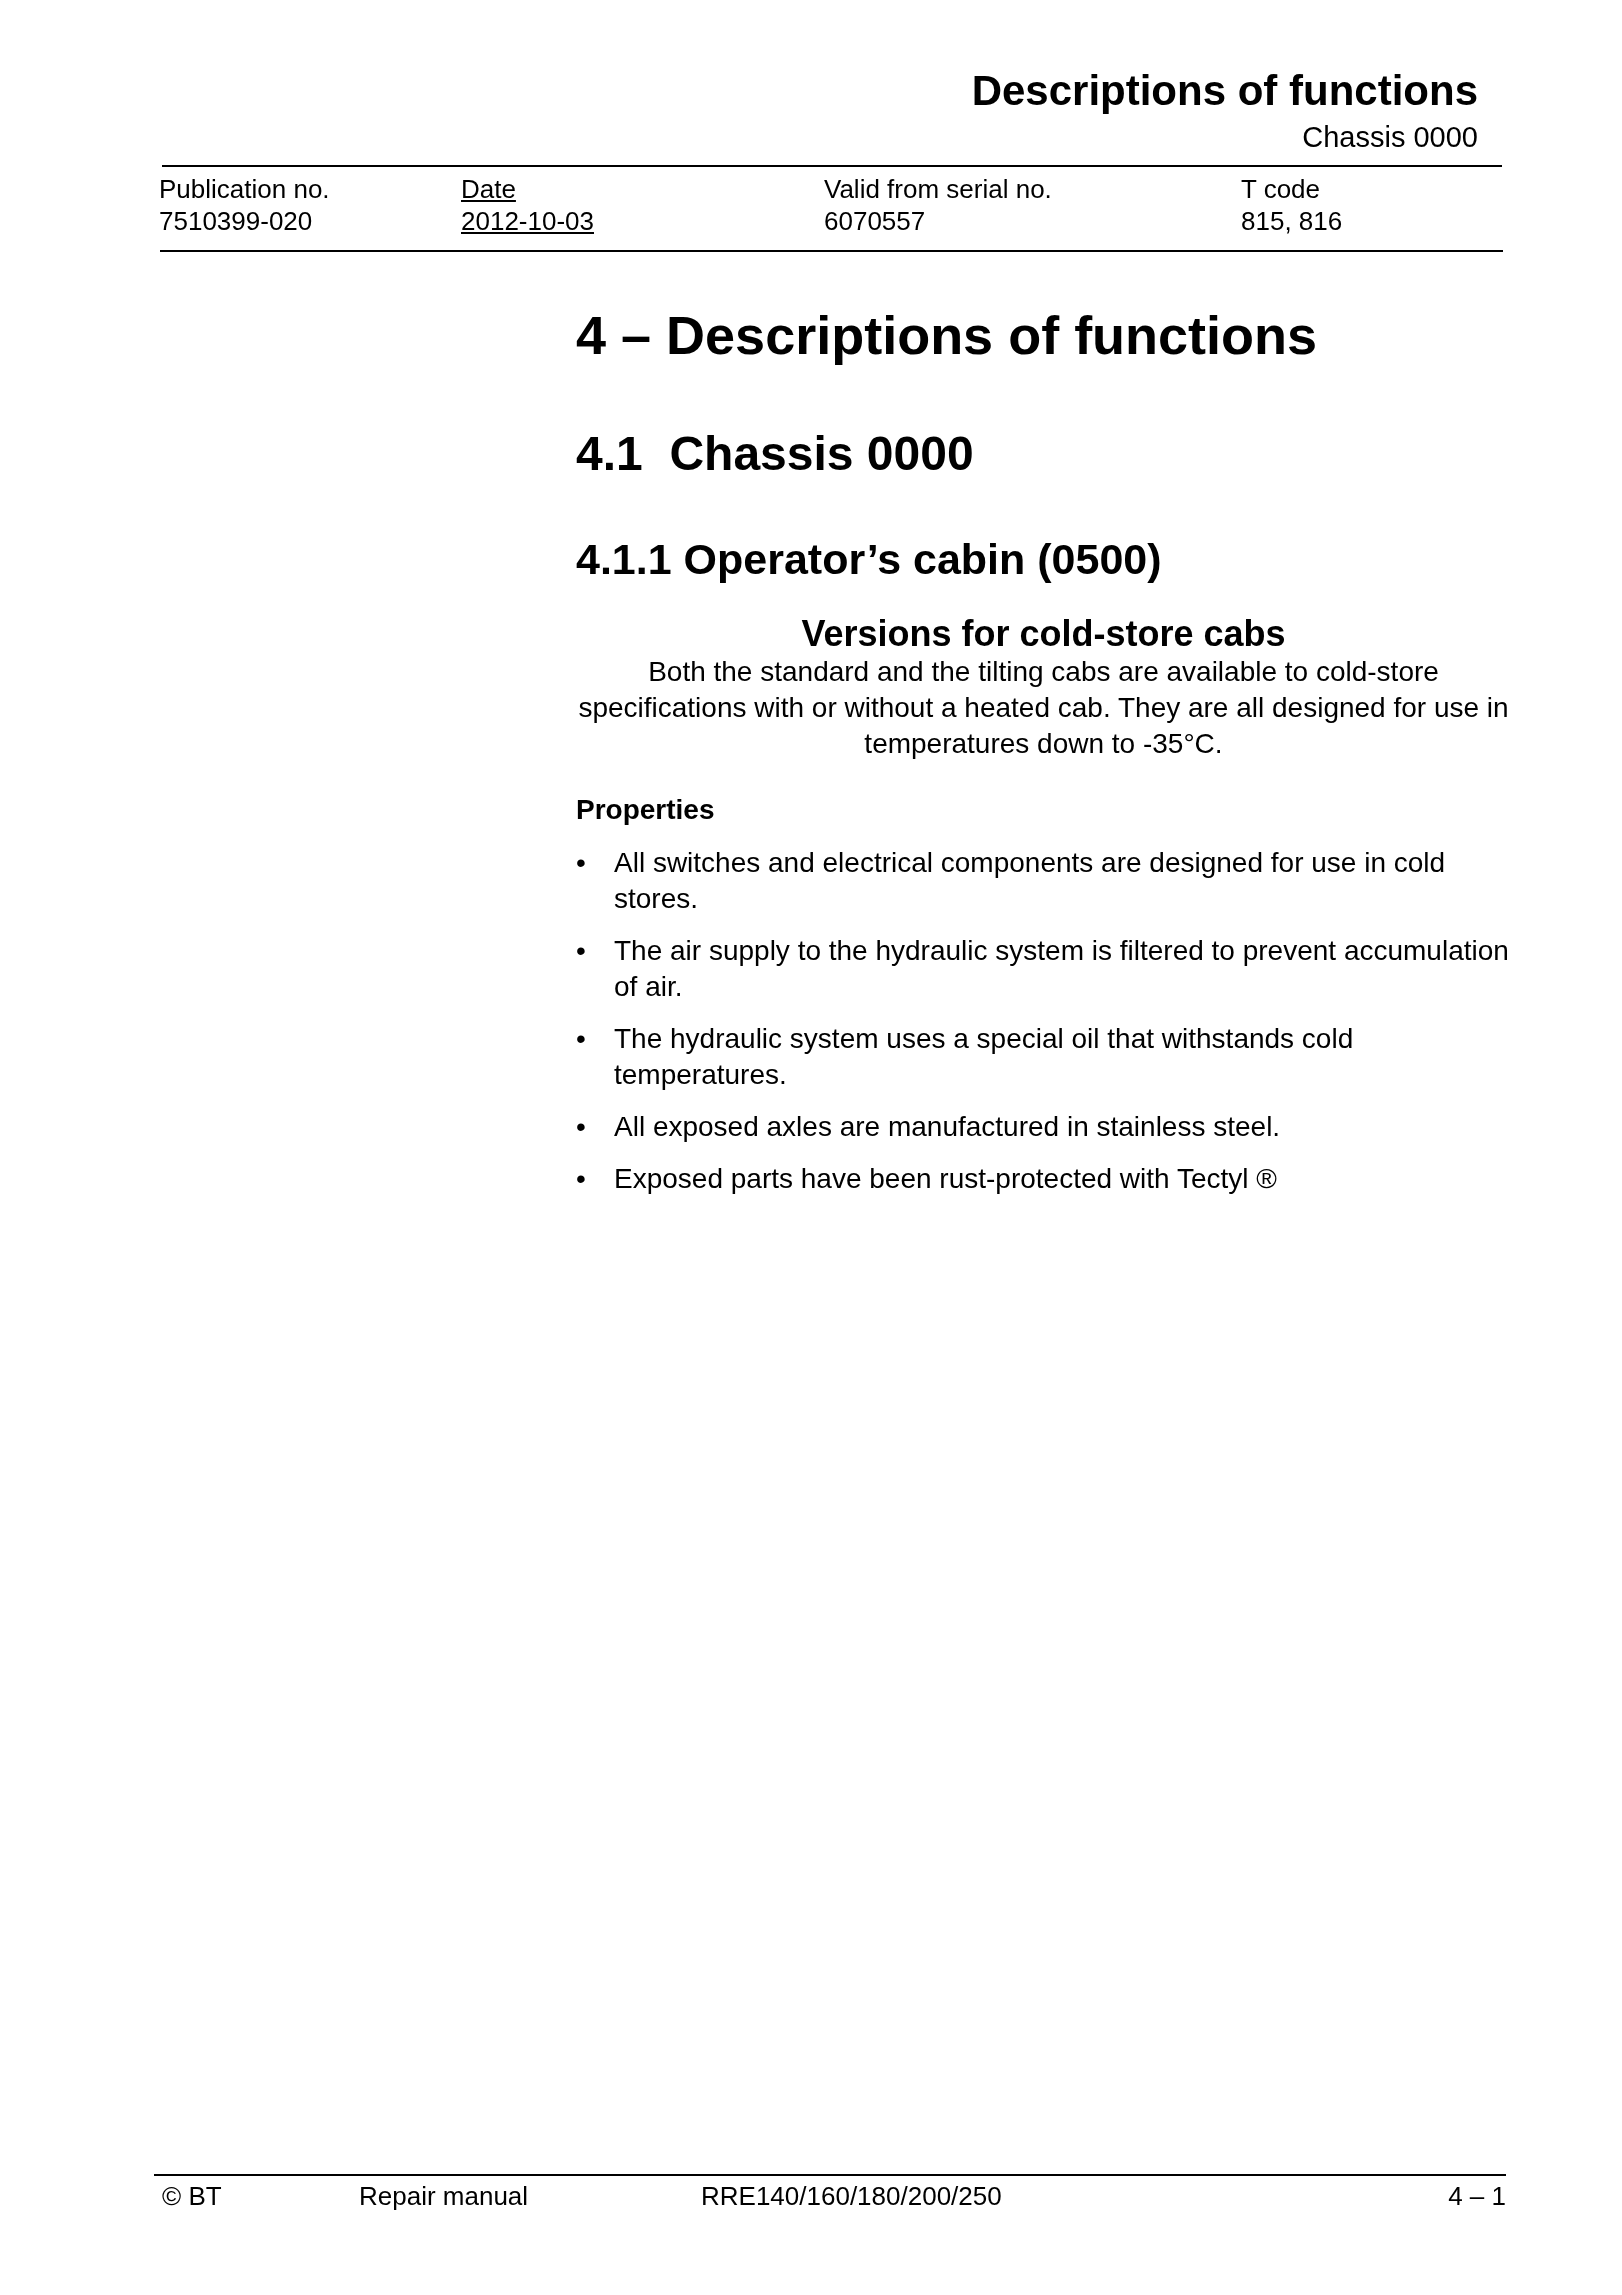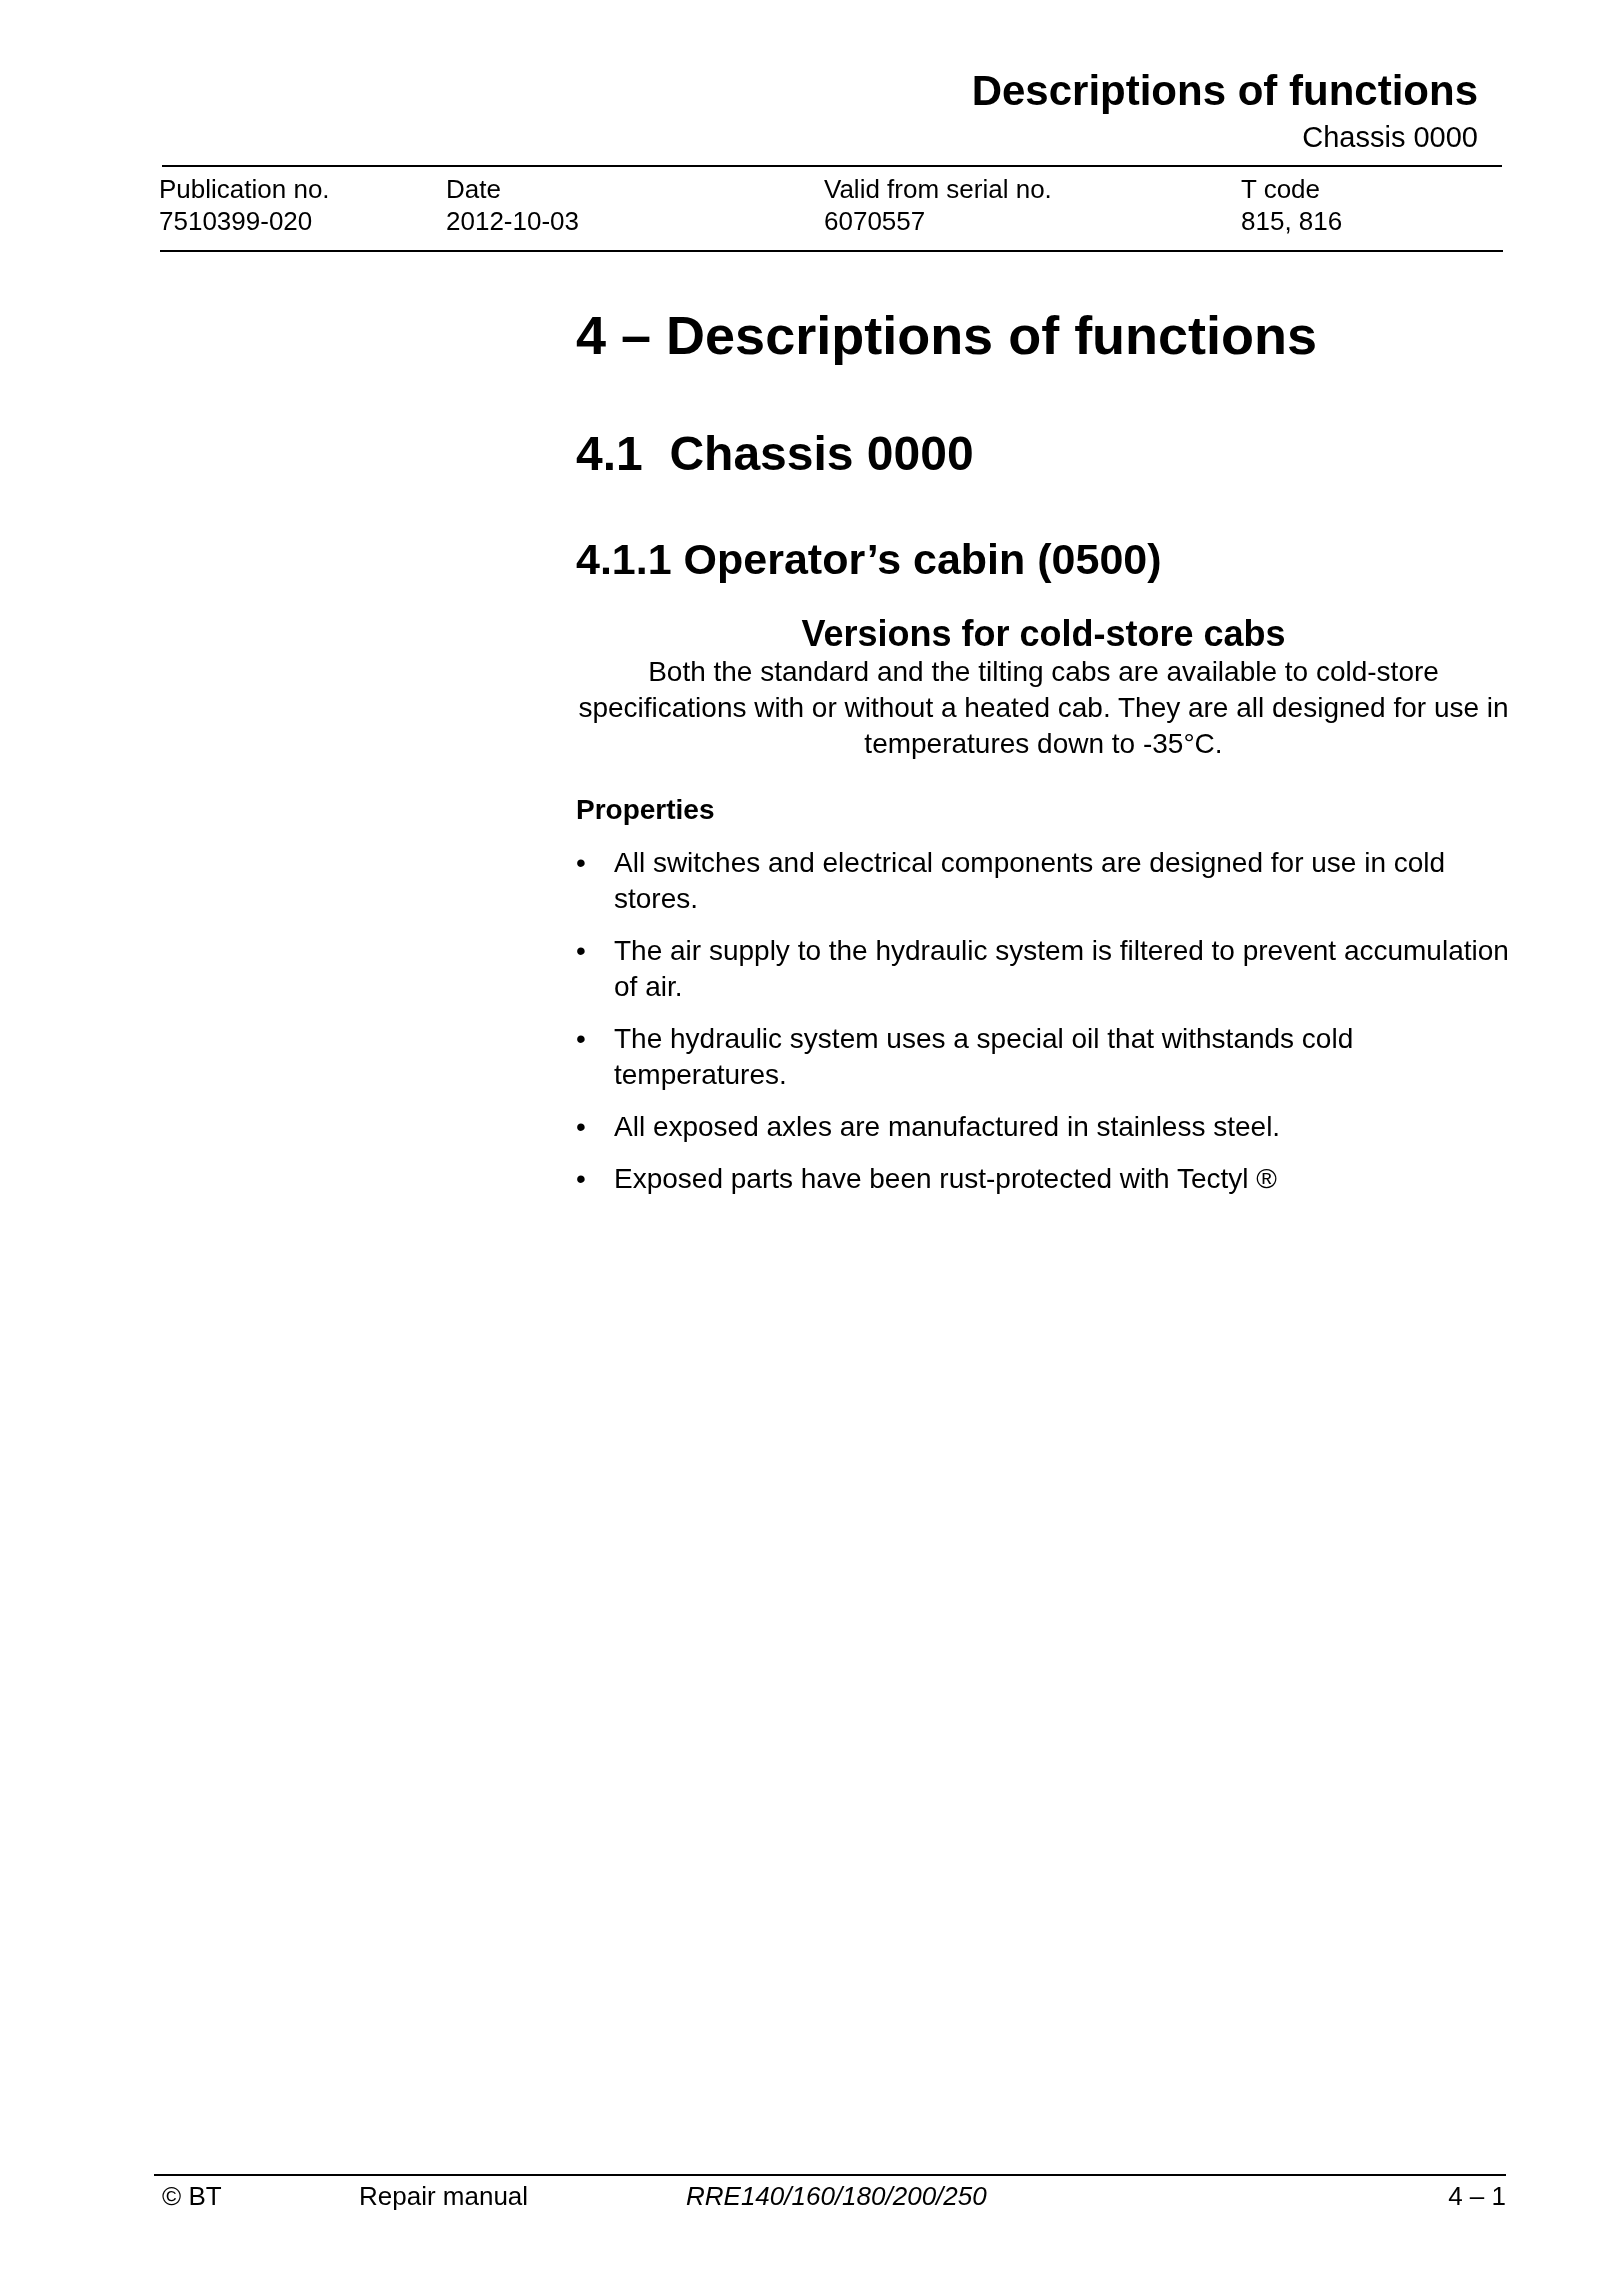--- a/index.html
+++ b/index.html
@@ -44,21 +44,21 @@
     .rule-foot { left: 154px; width: 1352px; top: 2174px; }
 
     .meta-col {
       top: 173px;
       font-size: 26px;
       line-height: 32px;
       white-space: nowrap;
     }
     .meta-col div { height: 32px; }
     .col-pub { left: 159px; }
-    .col-date { left: 446px; }
+    .col-date { left: 461px; text-decoration: underline; }
     .col-serial { left: 824px; }
     .col-tcode { left: 1241px; }
 
     
     .content {
       left: 576px;
       top: 304px;
       width: 935px;
     }
     h1, h2, h3, h4, h5 { margin: 0; padding: 0; }
@@ -126,21 +126,21 @@
 
     
     .footer-item {
       top: 2180px;
       font-size: 26px;
       line-height: 32px;
       white-space: nowrap;
     }
     .foot-copy { left: 162px; }
     .foot-doc { left: 359px; }
-    .foot-model { left: 686px; font-style: italic; }
+    .foot-model { left: 701px; }
     .foot-page { right: 116px; text-align: right; }
   </style>
 </head>
 <body>
 
 <div class="abs running-title">Descriptions of functions</div>
 <div class="abs running-subtitle">Chassis 0000</div>
 
 <div class="abs rule rule-top"></div>
 

